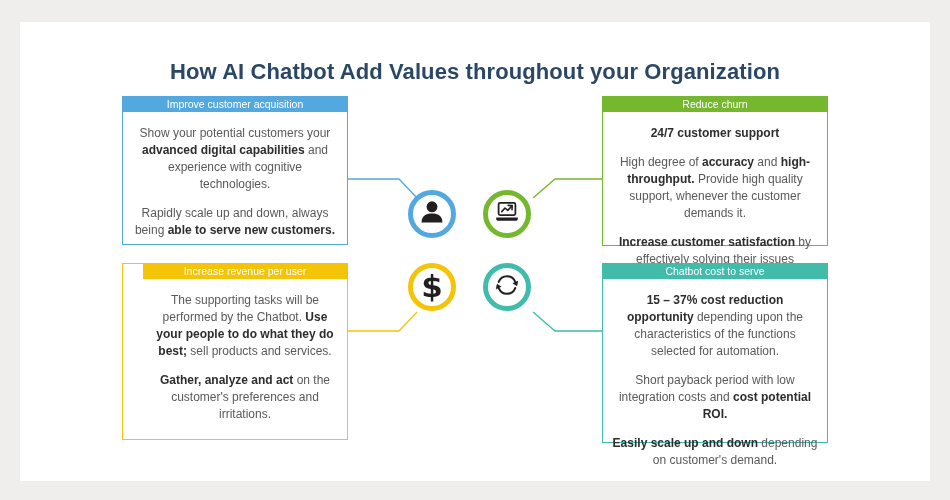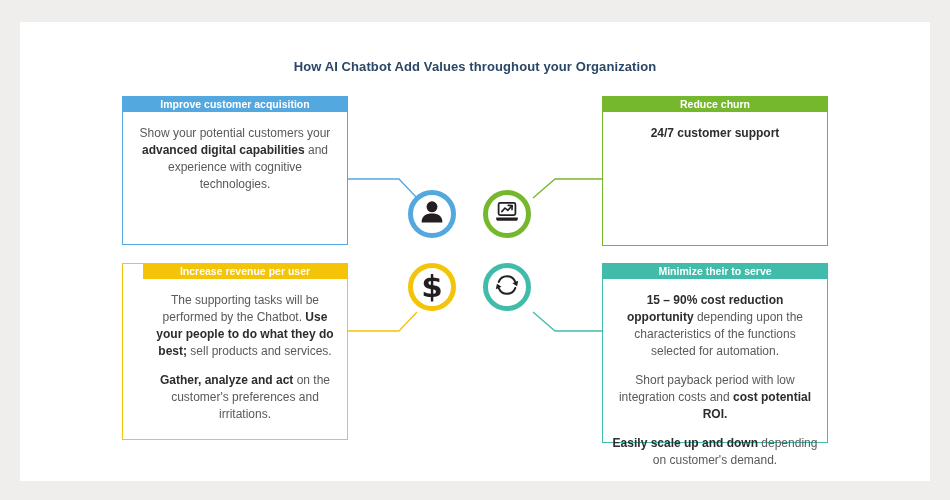--- a/index.html
+++ b/index.html
@@ -14,34 +14,34 @@
     position:relative;
     overflow:hidden;
   }
   .canvas{position:absolute;left:0;top:0;width:950px;height:500px;}
   .card{
     position:absolute;left:20px;top:22px;width:910px;height:459px;
     background:var(--card-bg);
   }
   .diagram-title{
     position:absolute;left:0;right:0;top:59px;
-    text-align:center;font-size:13px;font-weight:700;
+    text-align:center;font-size:22px;font-weight:700;
     color:var(--title);letter-spacing:.1px;
   }
   .vbox{
     position:absolute;width:226px;background:#fff;
     border:1px solid;display:flex;flex-direction:column;
   }
   .vbox.blue{border-color:var(--blue);}
   .vbox.green{border-color:var(--green);}
   .vbox.yellow{border-color:var(--yellow);padding-left:20px;}
   .vbox.teal{border-color:var(--teal);}
   .vbox-header{
     height:15px;line-height:15px;flex:0 0 15px;
-    text-align:center;color:#fff;font-size:10.5px;font-weight:700;
+    text-align:center;color:#fff;font-size:10.5px;font-weight:400;
   }
   .vbox.blue .vbox-header{background:var(--blue);}
   .vbox.green .vbox-header{background:var(--green);}
   .vbox.yellow .vbox-header{background:var(--yellow);}
   .vbox.teal .vbox-header{background:var(--teal);}
   .vbox-body{
     padding:13px 9px 8px 9px;text-align:center;
     font-size:12px;line-height:1.42;color:var(--body);
   }
   .vbox-body p{margin:0 0 12px 0;}
@@ -82,42 +82,45 @@
     <polyline points="347,179 399,179 417,198" fill="none" stroke="#54a8e0" stroke-width="1.3"></polyline>
     <polyline points="602,179 555,179 533,198" fill="none" stroke="#76b82d" stroke-width="1.3"></polyline>
     <polyline points="347,331 399,331 417,312" fill="none" stroke="#f3c408" stroke-width="1.3"></polyline>
     <polyline points="602,331 555,331 533,312" fill="none" stroke="#41bcab" stroke-width="1.3"></polyline>
   </svg>
 
   <div class="vbox blue pos-tl">
     <div class="vbox-header">Improve customer acquisition</div>
     <div class="vbox-body">
       <p><span>Show your potential customers your </span><b>advanced digital capabilities</b><span> and experience with cognitive technologies.</span></p>
+      <p><span>Rapidly scale up and down, always being </span><b>able to serve new customers.</b></p>
     </div>
   </div>
 
   <div class="vbox green pos-tr">
     <div class="vbox-header">Reduce churn</div>
     <div class="vbox-body">
       <p><b>24/7 customer support</b></p>
+      <p><span>High degree of </span><b>accuracy</b><span> and </span><b>high-throughput.</b><span> Provide high quality support, whenever the customer demands it.</span></p>
+      <p><b>Increase customer satisfaction</b><span> by effectively solving their issues</span></p>
     </div>
   </div>
 
   <div class="vbox yellow pos-bl">
     <div class="vbox-header">Increase revenue per user</div>
     <div class="vbox-body">
       <p><span>The supporting tasks will be performed by the Chatbot. </span><b>Use your people to do what they do best;</b><span> sell products and services.</span></p>
       <p><b>Gather, analyze and act</b><span> on the customer's preferences and irritations.</span></p>
     </div>
   </div>
 
   <div class="vbox teal pos-br">
-    <div class="vbox-header">Minimize their to serve</div>
+    <div class="vbox-header">Chatbot cost to serve</div>
     <div class="vbox-body">
-      <p><b>15 – 90% cost reduction opportunity</b><span> depending upon the characteristics of the functions selected for automation.</span></p>
+      <p><b>15 – 37% cost reduction opportunity</b><span> depending upon the characteristics of the functions selected for automation.</span></p>
       <p><span>Short payback period with low integration costs and </span><b>cost potential ROI.</b></p>
       <p><b>Easily scale up and down</b><span> depending on customer's demand.</span></p>
     </div>
   </div>
 
   <div class="circle blue c-person">
     <span>
       <svg width="32" height="32" viewBox="0 0 40 40">
         <circle cx="20" cy="13.5" r="6.8" fill="#231f20"></circle>
         <path d="M7,33 C7,24.5 12.5,21.8 20,21.8 C27.5,21.8 33,24.5 33,33 Z" fill="#231f20"></path>

